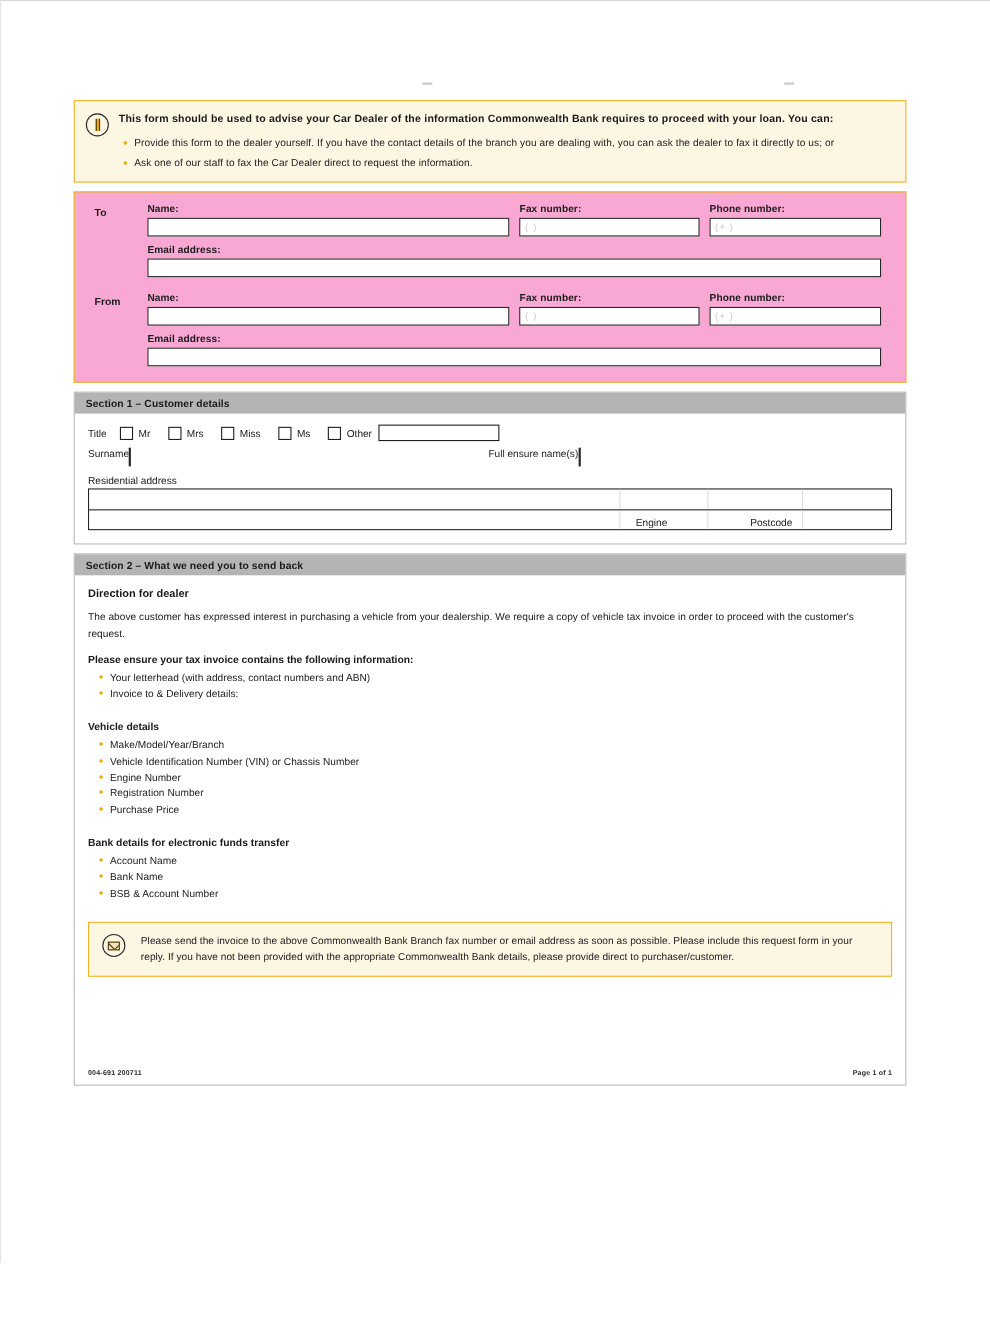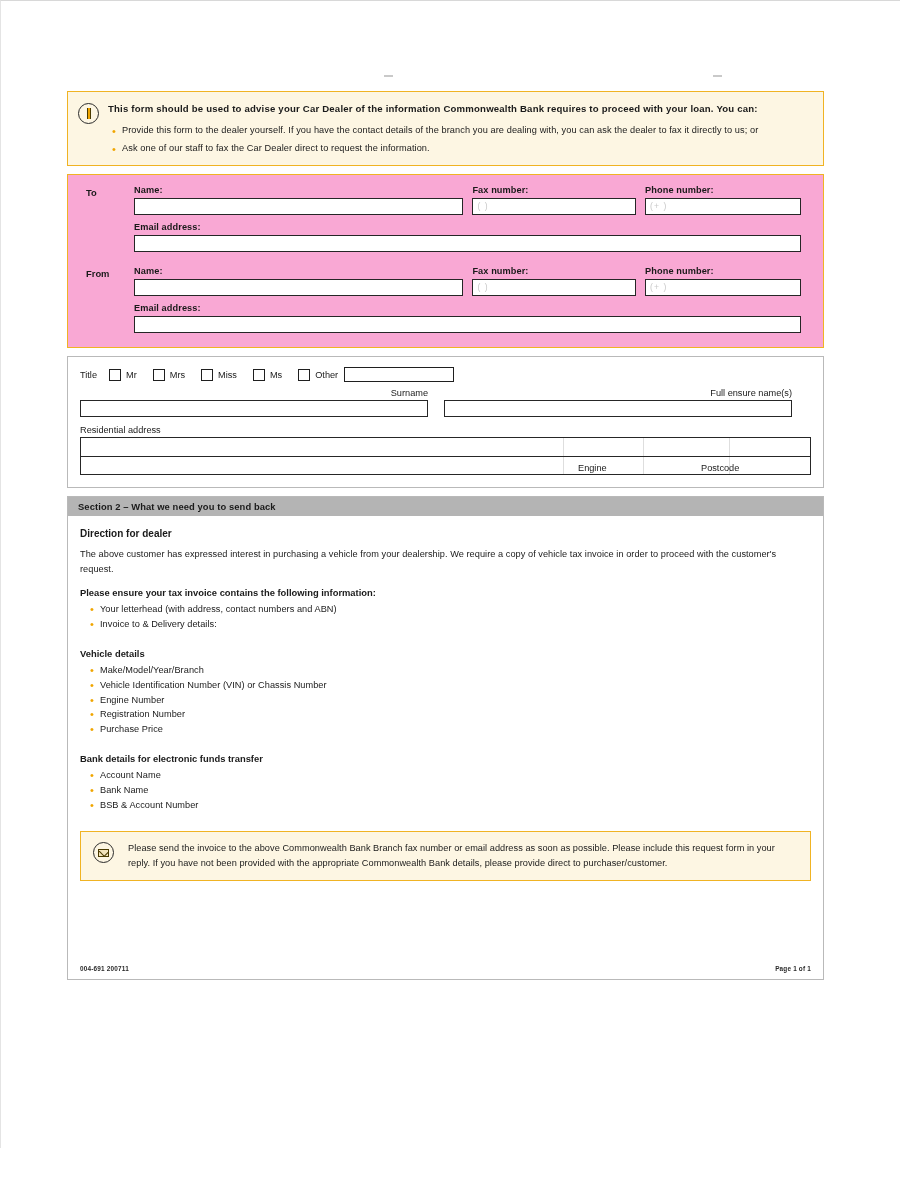--- a/index.html
+++ b/index.html
@@ -191,21 +191,21 @@
     background: #fff;
     box-sizing: border-box;
     margin-left: 2px;
   }
 
   .name-row {
     display: flex;
     gap: 16px;
     margin-top: 6px;
   }
-  .name-col { display: flex; flex-direction: column; text-align: right; }
+  .name-col { display: flex; flex-direction: row; }
   .name-col.surname { width: 348px; }
   .name-col.given   { width: 348px; }
   .name-lbl {
     font-size: 9.2px;
     margin-bottom: 2px;
   }
   .name-input {
     height: 17px;
     border: 1.4px solid #262626;
     background: #fff;
@@ -409,20 +409,21 @@
           <div class="fld fld-email">
             <div class="fld-label">Email address:</div>
             <div class="fld-input"></div>
           </div>
         </div>
       </div>
 
     </div>
 
     <div class="section-wrap">
+      <div class="section-head">Section 1 – Customer details</div>
       <div class="section-body">
 
         <div class="title-row">
           <span class="title-lbl">Title</span>
 
           <span class="cbx-item">
             <span class="cbx"></span>
             <span>Mr</span>
           </span>
           <span class="cbx-item">
@@ -460,21 +461,21 @@
           <div class="addr-line">
             <div class="vdiv" style="left:482px;"></div>
             <div class="vdiv" style="left:562px;"></div>
             <div class="vdiv" style="left:648px;"></div>
           </div>
           <div class="addr-line">
             <div class="vdiv" style="left:482px;"></div>
             <div class="vdiv" style="left:562px;"></div>
             <div class="vdiv" style="left:648px;"></div>
             <span class="sp-lbl" style="left:497px;">Engine</span>
-            <span class="sp-lbl" style="left:578px;padding-left:42px;">Postcode</span>
+            <span class="sp-lbl" style="left:559px;padding-left:42px;">Postcode</span>
           </div>
         </div>
 
       </div>
     </div>
 
     <div class="section-wrap">
       <div class="section-head">Section 2 – What we need you to send back</div>
       <div class="section-body">
 

